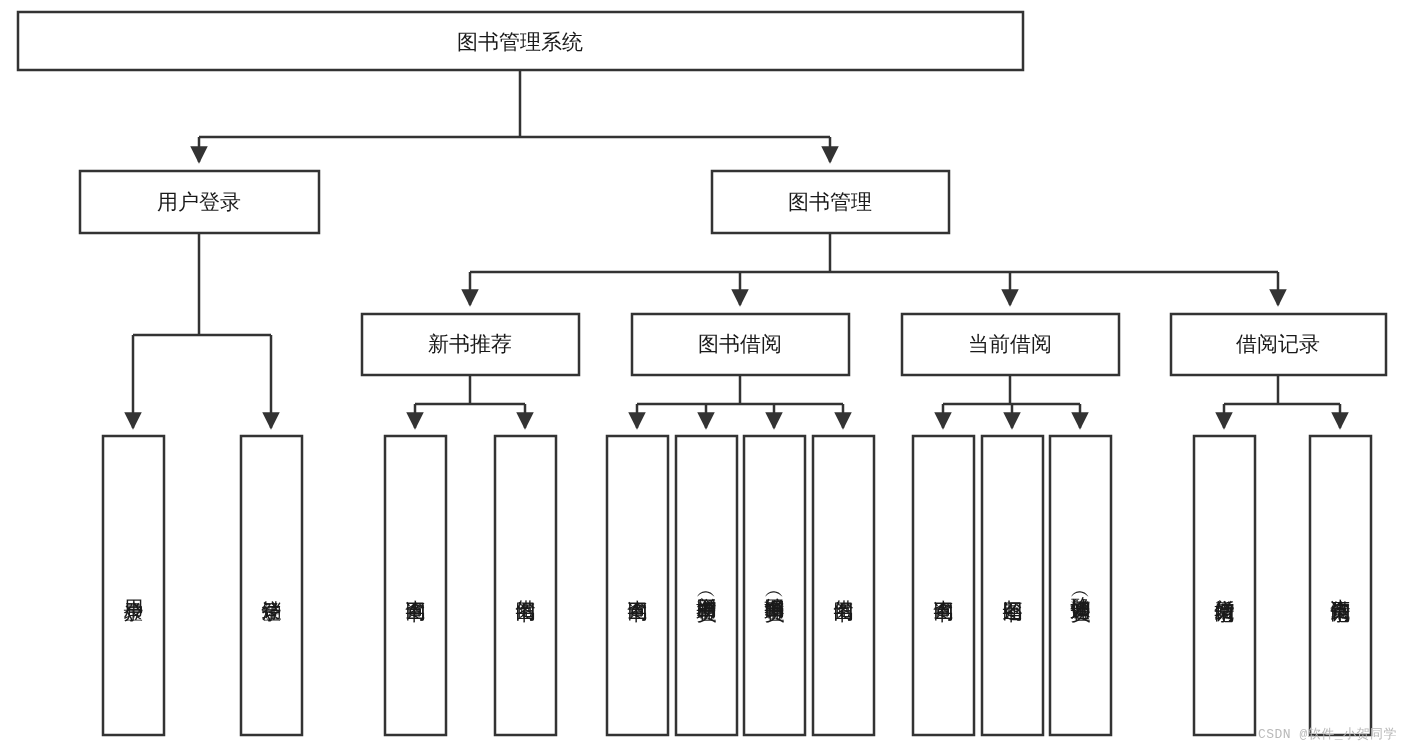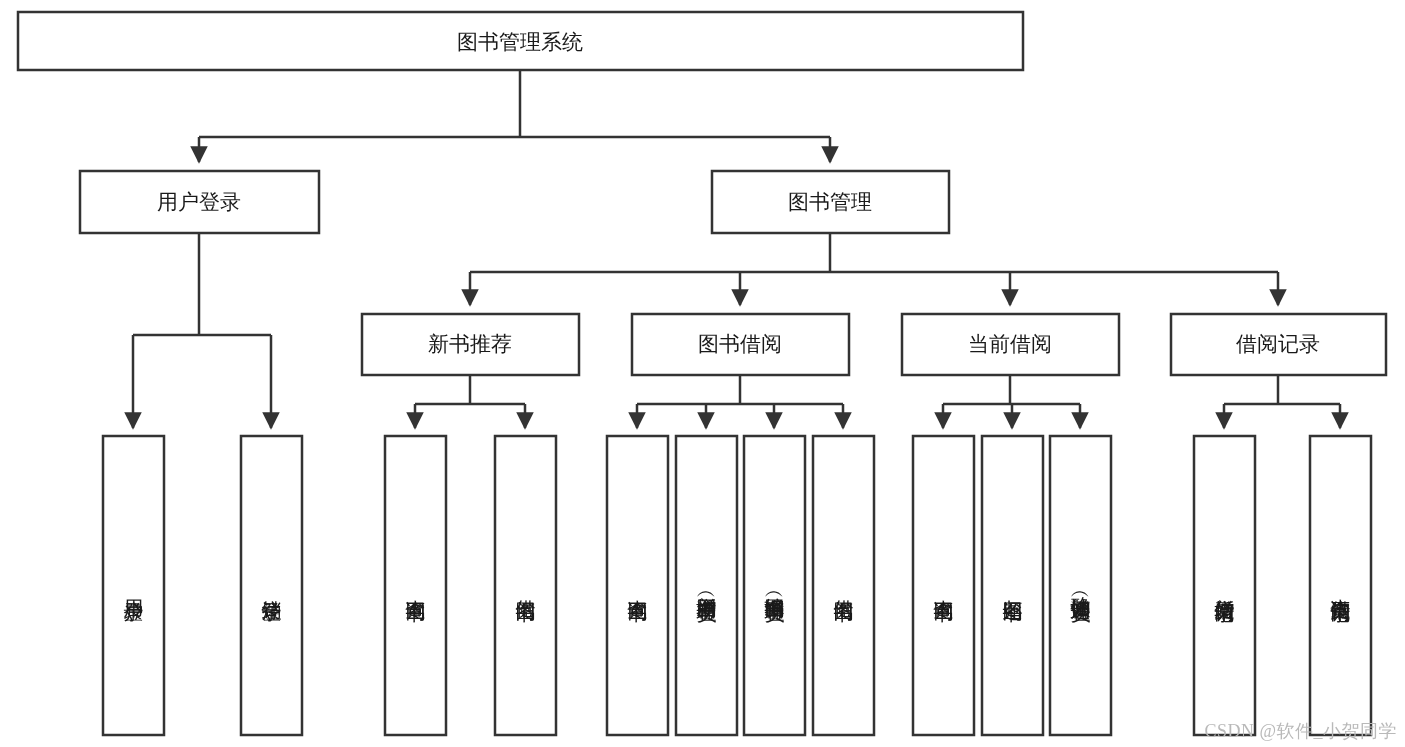--- a/index.html
+++ b/index.html
@@ -56,22 +56,22 @@
     align-items: center;
     justify-content: center;
     text-align: center;
     white-space: pre-line;
     pointer-events: none;
   }
   .watermark {
     position: absolute;
     right: 8px;
     bottom: 4px;
-    font-family: Liberation Serif, serif;
-    font-size: 18px;
+    font-family: Liberation Mono, monospace;
+    font-size: 13px;
     color: #b9b9b9;
     letter-spacing: 0.5px;
     user-select: none;
   }
 </style>
 </head>
 <body>
 
 <div id="diagram-root">
 

